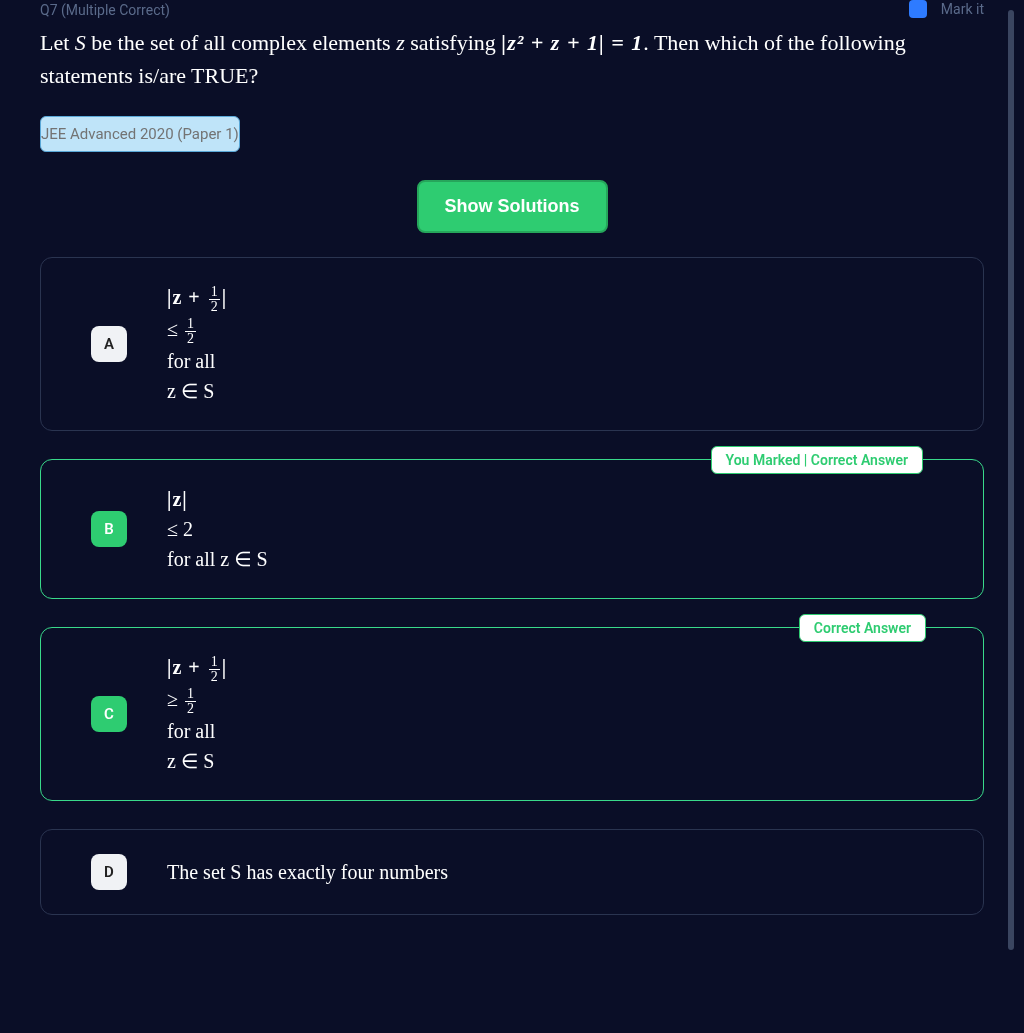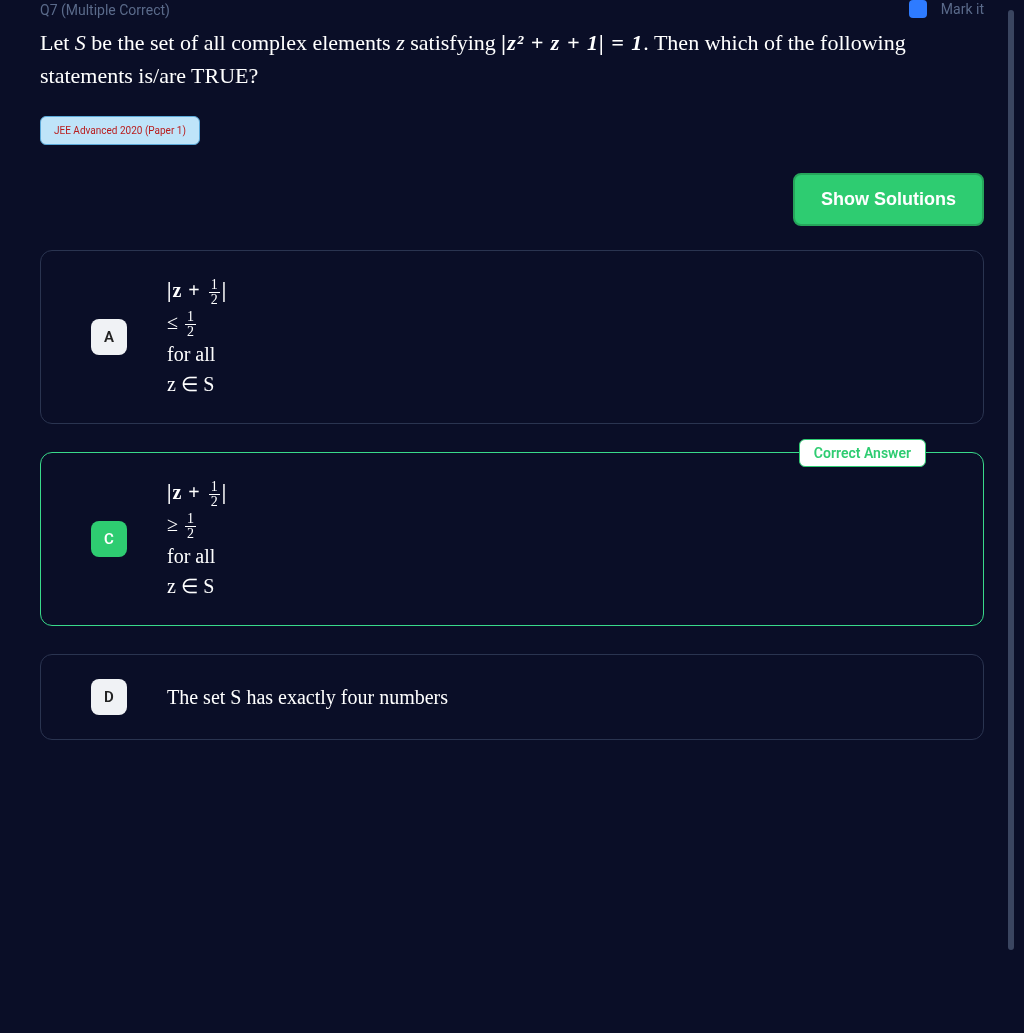--- a/index.html
+++ b/index.html
@@ -31,29 +31,29 @@
     font-family: Georgia, "Times New Roman", serif;
     font-size: 22px;
     line-height: 1.5;
     color: #ffffff;
     margin-bottom: 24px;
   }
   .question-text .math { font-style: italic; }
   .tag {
     display: inline-block;
     background: #bfe4f9;
-    color: #b91c1c;
+    color: #737373;
     border: 1px solid #5aa8d8;
     border-radius: 6px;
-    padding: 8px 13px;
-    font-size: 10px;
+    padding: 8px 0;
+    font-size: 15px;
     margin-bottom: 28px;
   }
   .solutions-row {
-    display:flex; justify-content:flex-end; margin-bottom: 24px;
+    display:flex; justify-content:center; margin-bottom: 24px;
   }
   .show-solutions {
     background: #2ecc71;
     border: 2px solid #26a65b;
     color: #fff;
     font-weight: 700;
     font-size: 18px;
     padding: 14px 26px;
     border-radius: 8px;
     cursor: pointer;
@@ -168,20 +168,29 @@
       </span>
       <span class="line">
         <span>≤ </span><span class="frac"><span class="n">1</span><span class="d">2</span></span>
       </span>
       <span class="line">for all</span>
       <span class="line math">z ∈ S</span>
     </div>
   </div>
 
   
+  <div class="option correct">
+    <div class="badge">You Marked | Correct Answer</div>
+    <div class="opt-letter green">B</div>
+    <div class="opt-body">
+      <span class="line abs">|z|</span>
+      <span class="line">≤ 2</span>
+      <span class="line">for all z ∈ S</span>
+    </div>
+  </div>
 
   
   <div class="option correct">
     <div class="badge right">Correct Answer</div>
     <div class="opt-letter green">C</div>
     <div class="opt-body">
       <span class="line">
         <span class="abs">|z + </span><span class="frac"><span class="n">1</span><span class="d">2</span></span><span class="abs">|</span>
       </span>
       <span class="line">

